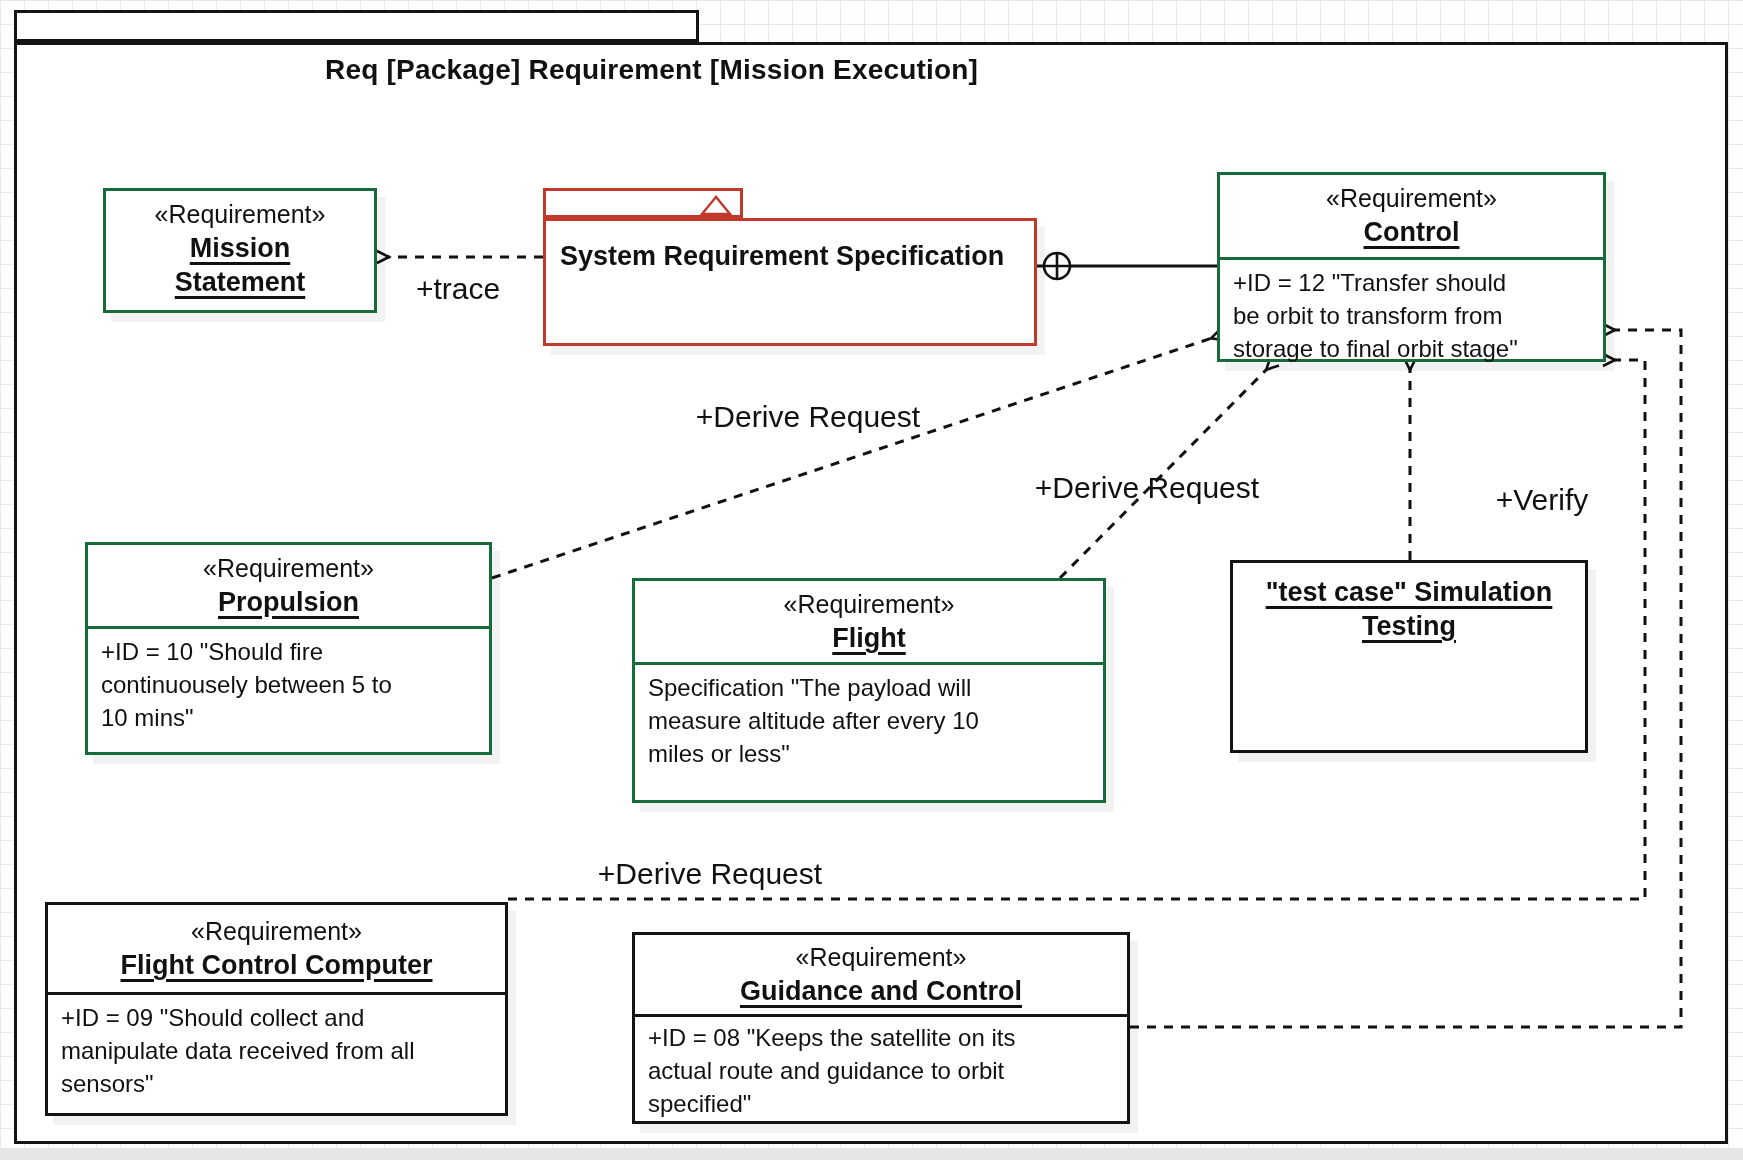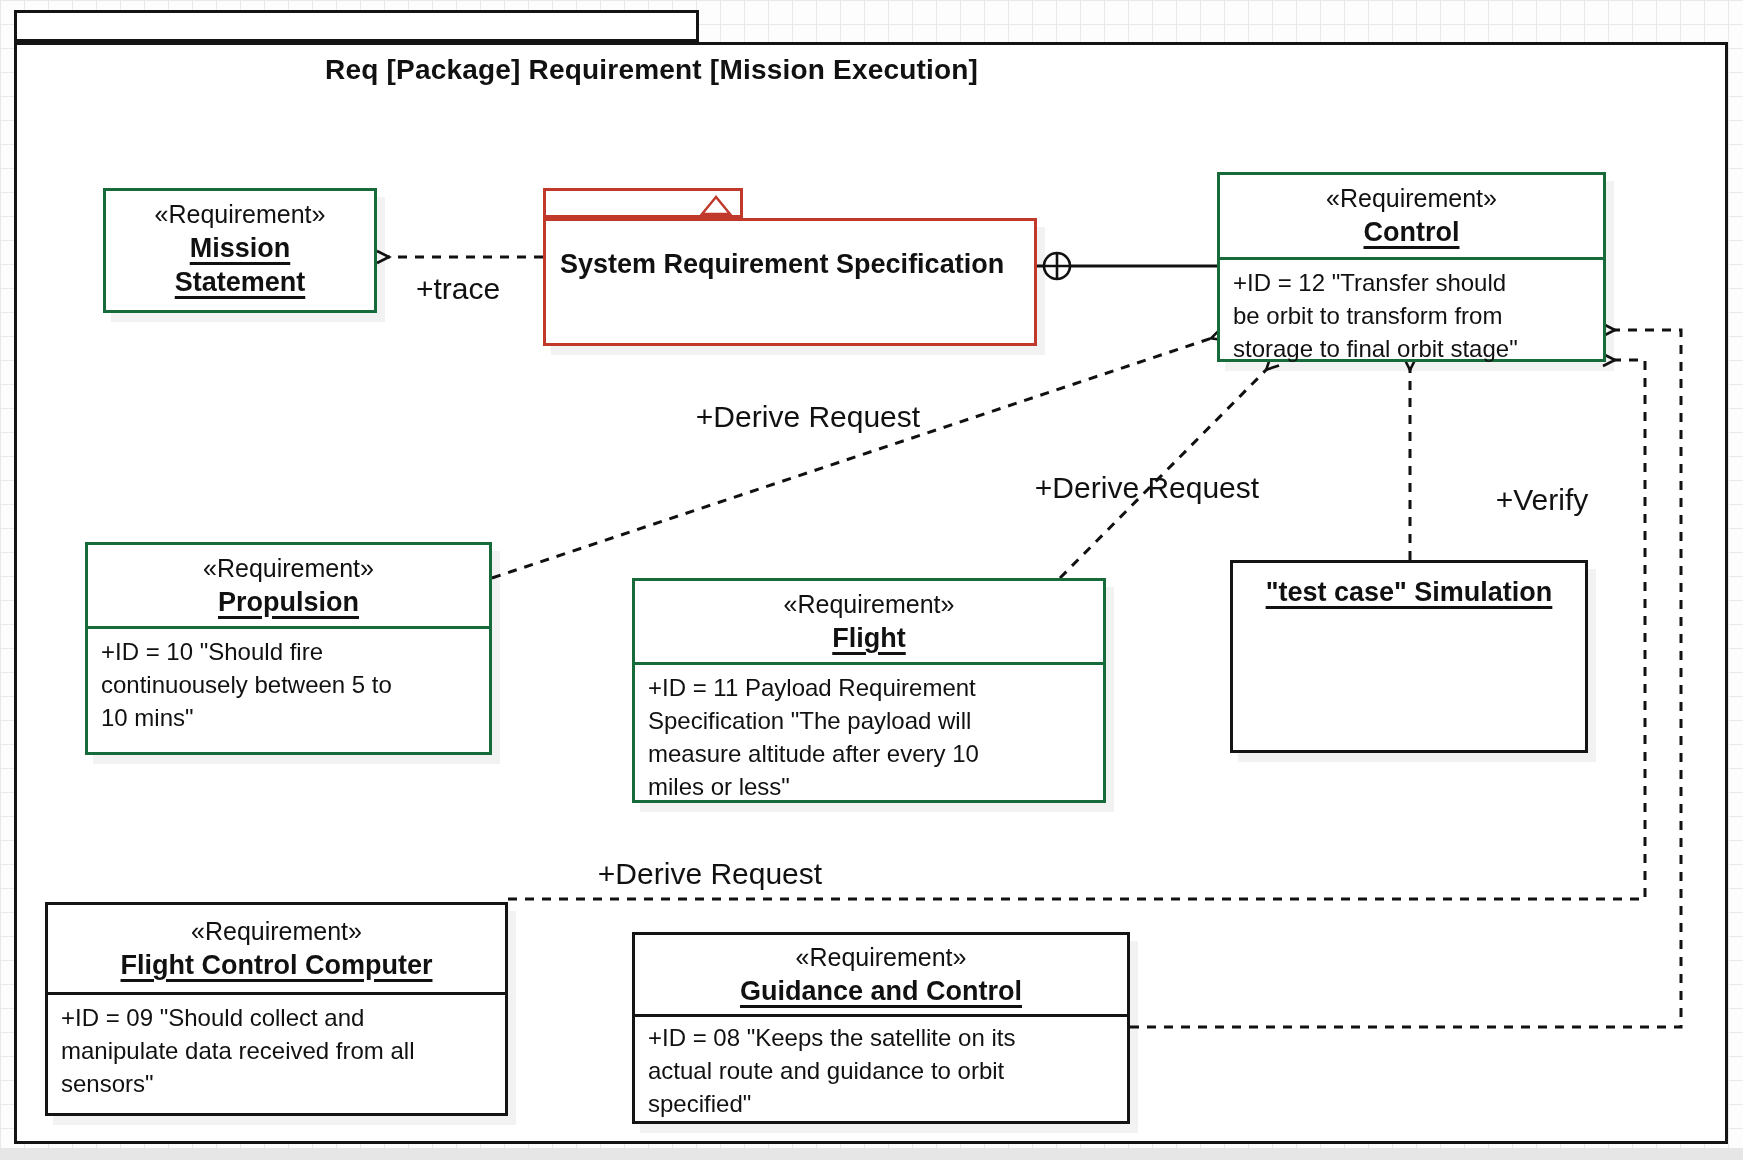--- a/index.html
+++ b/index.html
@@ -31,21 +31,21 @@
   .stereo{font-size:25px;line-height:33px;}
   .nm{font-size:27px;font-weight:bold;line-height:34px;}
   .u{text-decoration:underline;text-decoration-thickness:2.5px;text-underline-offset:5px;}
   .nbody{box-sizing:border-box;padding:6px 8px 0 13px;font-size:24px;line-height:33px;text-align:left;}
   
   .pkg-tab{position:absolute;left:543px;top:188px;width:200px;height:30px;
     background:#fff;border:3px solid #c0392b;box-sizing:border-box;}
   .pkg-body{position:absolute;left:543px;top:218px;width:494px;height:128px;
     background:#fff;border:3px solid #c0392b;box-sizing:border-box;
     box-shadow:8px 9px 0 rgba(0,0,0,0.05);}
-  .pkg-name{padding:20px 0 0 14px;font-size:27px;font-weight:bold;margin-top:8px;}
+  .pkg-name{padding:20px 0 0 14px;font-size:27px;font-weight:bold;}
   
   .elabel{position:absolute;transform:translate(-50%,-50%);white-space:nowrap;
     font-size:30px;background:transparent;}
   svg.edges{position:absolute;left:0;top:0;width:1743px;height:1160px;}
 </style>
 </head>
 <body>
 
 <div class="frame"></div>
 <div class="frame-tab"></div>
@@ -117,30 +117,30 @@
     <div>10 mins"</div>
   </div>
 </div>
 
 <div class="node green" style="left:632px;top:578px;width:474px;height:225px">
   <div class="head div" style="height:84px">
     <div class="stereo">«Requirement»</div>
     <div class="nm"><span class="u">Flight</span></div>
   </div>
   <div class="nbody">
-    <div>+ID = 11 Payload Requirement</div>
     <div>Specification "The payload will</div>
     <div>measure altitude after every 10</div>
     <div>miles or less"</div>
   </div>
 </div>
 
 <div class="node black" style="left:1230px;top:560px;width:358px;height:193px">
   <div class="head" style="height:180px;padding-top:12px">
     <div class="nm"><span class="u">"test case" Simulation</span></div>
+    <div class="nm"><span class="u">Testing</span></div>
   </div>
 </div>
 
 <div class="node black" style="left:45px;top:902px;width:463px;height:214px">
   <div class="head div" style="height:90px;padding-top:10px">
     <div class="stereo">«Requirement»</div>
     <div class="nm"><span class="u">Flight Control Computer</span></div>
   </div>
   <div class="nbody">
     <div>+ID = 09 "Should collect and</div>

